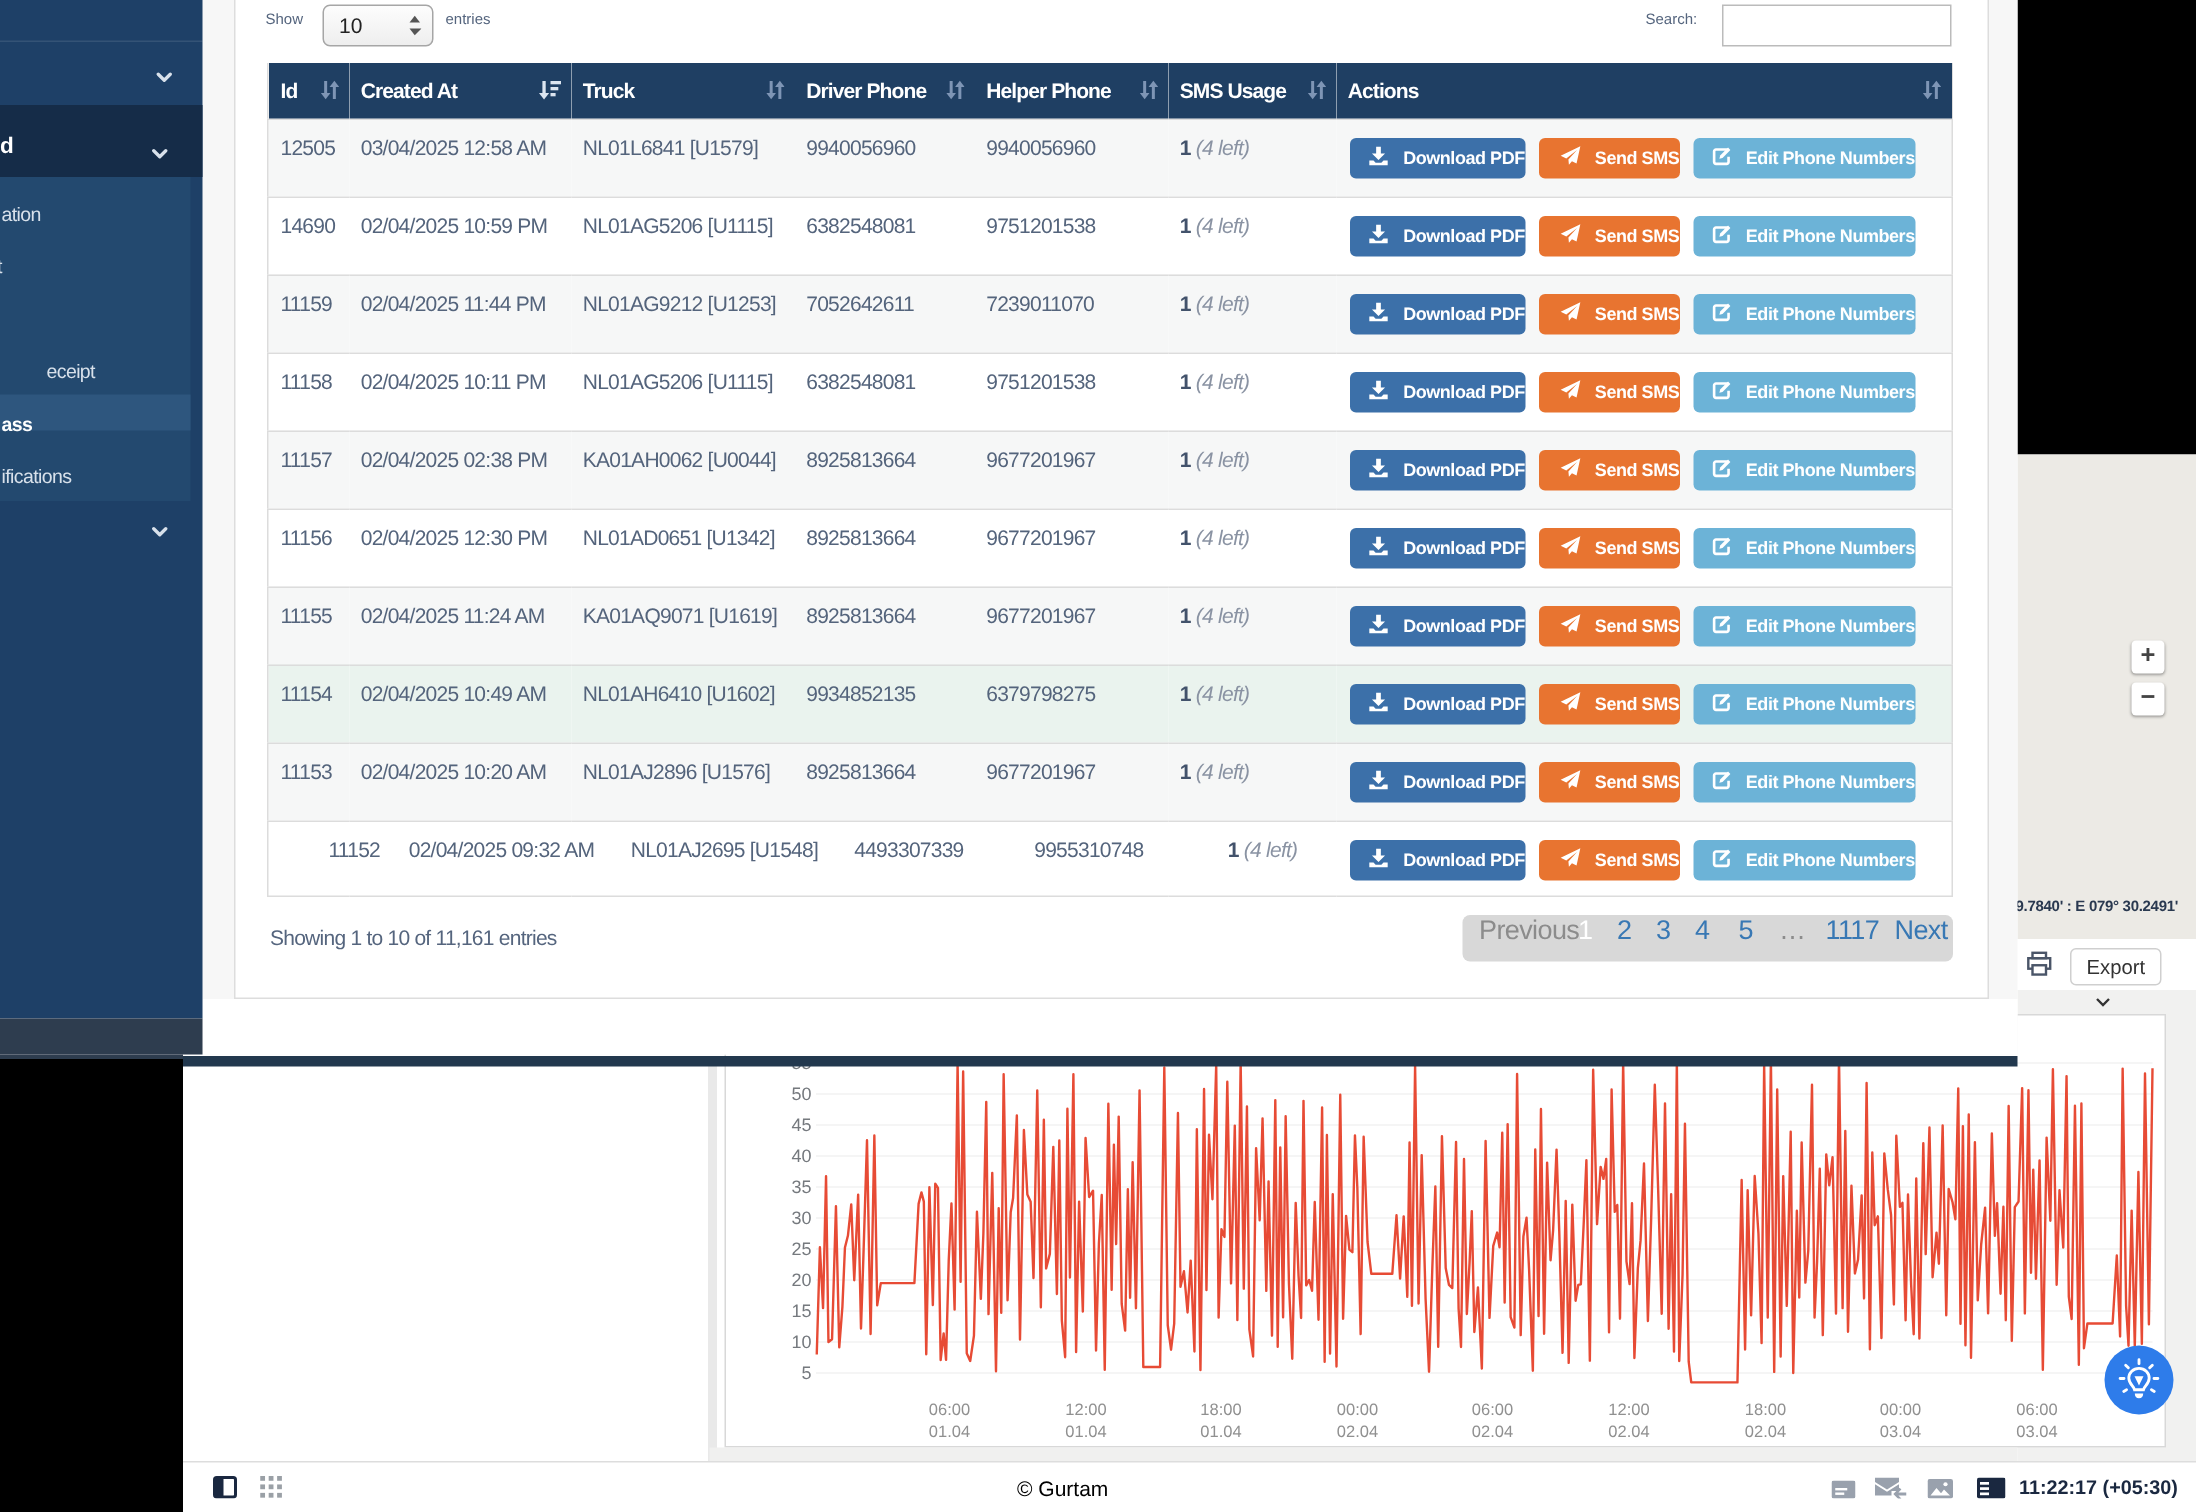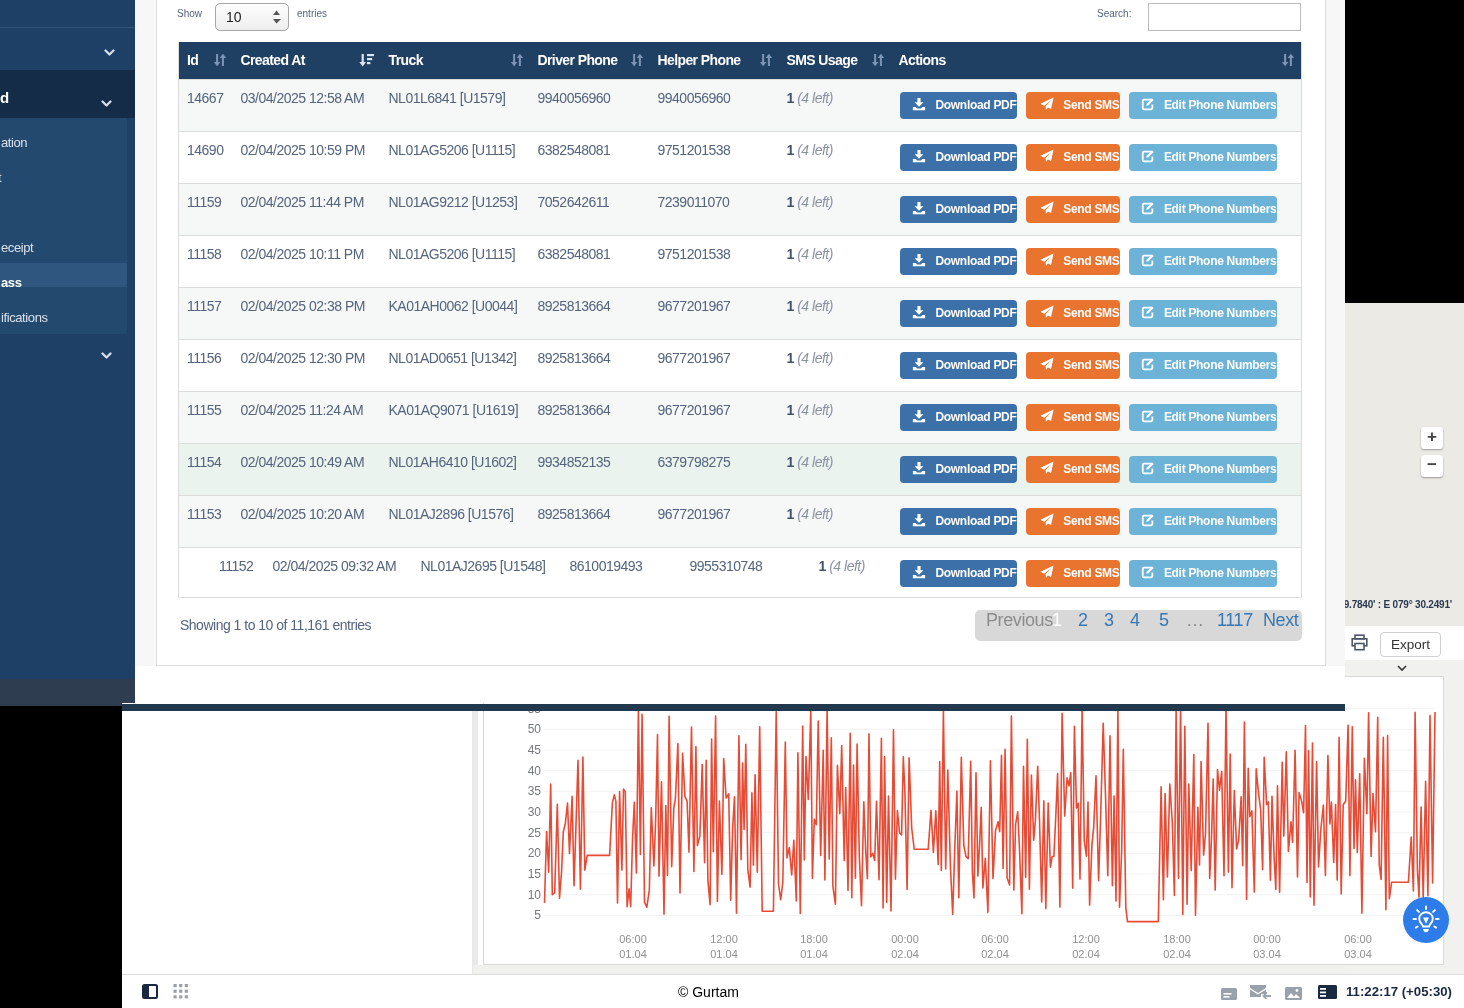--- a/index.html
+++ b/index.html
@@ -271,21 +271,21 @@
                   <rect x="3.1" y="1" width="2" height="9"></rect>
                   <path d="M4.1 13.2L0.9 9h6.4z"></path>
                   <rect x="8.9" y="4" width="2" height="9"></rect>
                   <path d="M9.9 0.8L6.7 5h6.4z"></path>
                 </g>
               </svg></span></th>
     </tr>
       </thead>
     <tbody>
 <tr class="odd">
-      <td>14667</td>
+      <td>12505</td>
           <td>03/04/2025 12:58 AM</td>
           <td>NL01L6841 [U1579]</td>
           <td>9940056960</td>
           <td>9940056960</td>
       <td class="smsu"><b>1</b> <i>(4 left)</i></td>
       <td style="padding-left:9px;"><span class="btn b-pdf"><svg width="14" height="14" viewBox="0 0 16 16" fill="#fff">
                 <path d="M6.2 1h3.6v5h3.2L8 11 3 6h3.2z"></path>
                 <path d="M1 11.5h3.2l1.6 1.7h4.4l1.6-1.7H15V15H1z"></path>
               </svg> Download PDF</span><span class="btn b-sms"><svg width="14" height="14" viewBox="0 0 16 16" fill="#fff">
                 <path d="M15.5 0.5L0.5 7.8l4.3 2.1L13 3.5 6.4 10.7l0.4 4 2.3-2.7 3.5 1.8z"></path>
@@ -427,21 +427,21 @@
                 <path d="M15.5 0.5L0.5 7.8l4.3 2.1L13 3.5 6.4 10.7l0.4 4 2.3-2.7 3.5 1.8z"></path>
               </svg> Send SMS</span><span class="btn b-edit"><svg width="14" height="14" viewBox="0 0 16 16" fill="#fff">
                 <path d="M12.5 2H3.4C2.1 2 1 3.1 1 4.4v8.2C1 13.9 2.1 15 3.4 15h8.2c1.3 0 2.4-1.1 2.4-2.4V8.5h-2v4.1c0 .2-.2.4-.4.4H3.4c-.2 0-.4-.2-.4-.4V4.4c0-.2.2-.4.4-.4h9.1z"></path>
                 <path d="M6 10l2.4-.5 6-6.1L12.6 1.6l-6 6.1z"></path>
               </svg> Edit Phone Numbers</span></td>
     </tr>
 <tr class="even last">
       <td>11152</td>
           <td>02/04/2025 09:32 AM</td>
           <td>NL01AJ2695 [U1548]</td>
-          <td>8610019493</td>
+          <td>4493307339</td>
           <td>9955310748</td>
       <td class="smsu"><b>1</b> <i>(4 left)</i></td>
       <td style="padding-left:9px;"><span class="btn b-pdf"><svg width="14" height="14" viewBox="0 0 16 16" fill="#fff">
                 <path d="M6.2 1h3.6v5h3.2L8 11 3 6h3.2z"></path>
                 <path d="M1 11.5h3.2l1.6 1.7h4.4l1.6-1.7H15V15H1z"></path>
               </svg> Download PDF</span><span class="btn b-sms"><svg width="14" height="14" viewBox="0 0 16 16" fill="#fff">
                 <path d="M15.5 0.5L0.5 7.8l4.3 2.1L13 3.5 6.4 10.7l0.4 4 2.3-2.7 3.5 1.8z"></path>
               </svg> Send SMS</span><span class="btn b-edit"><svg width="14" height="14" viewBox="0 0 16 16" fill="#fff">
                 <path d="M12.5 2H3.4C2.1 2 1 3.1 1 4.4v8.2C1 13.9 2.1 15 3.4 15h8.2c1.3 0 2.4-1.1 2.4-2.4V8.5h-2v4.1c0 .2-.2.4-.4.4H3.4c-.2 0-.4-.2-.4-.4V4.4c0-.2.2-.4.4-.4h9.1z"></path>
                 <path d="M6 10l2.4-.5 6-6.1L12.6 1.6l-6 6.1z"></path>
@@ -471,21 +471,21 @@
   <div class="abs" style="left:0; top:27px; width:135px; height:1px; background:rgba(255,255,255,0.10);"></div>
   <div class="abs" style="left:104px; top:43px;"><svg class="chev" width="11" height="8" viewBox="0 0 11 8">
         <path d="M1.5 1.5l4 4 4-4" stroke="#D8E1EB" stroke-width="2.2" fill="none" stroke-linecap="round" stroke-linejoin="round"></path>
       </svg></div>
   <div class="abs sbitem" style="left:0px; top:89px; font-weight:bold; color:#fff; font-size:15px;">d</div>
   <div class="abs" style="left:101px; top:94px;"><svg class="chev" width="11" height="8" viewBox="0 0 11 8">
         <path d="M1.5 1.5l4 4 4-4" stroke="#D8E1EB" stroke-width="2.2" fill="none" stroke-linecap="round" stroke-linejoin="round"></path>
       </svg></div>
   <div class="abs sbitem" style="top:135px;">ation</div>
   <div class="abs sbitem" style="left:-2px; top:170px;">t</div>
-  <div class="abs sbitem" style="top:240px;">eceipt</div>
+  <div class="abs sbitem" style="top:240px;padding-left:30px;">eceipt</div>
   <div class="abs sbitem" style="top:275px; font-weight:bold; color:#fff;">ass</div>
   <div class="abs sbitem" style="top:310px;">ifications</div>
   <div class="abs" style="left:101px; top:346px;"><svg class="chev" width="11" height="8" viewBox="0 0 11 8">
         <path d="M1.5 1.5l4 4 4-4" stroke="#D8E1EB" stroke-width="2.2" fill="none" stroke-linecap="round" stroke-linejoin="round"></path>
       </svg></div>
 </div>
 <div class="abs" style="left:0; top:703px; width:122px; height:3px; background:#2E3D4F;"></div>
 <div class="abs" id="navybar"></div>
 
 </body></html>

